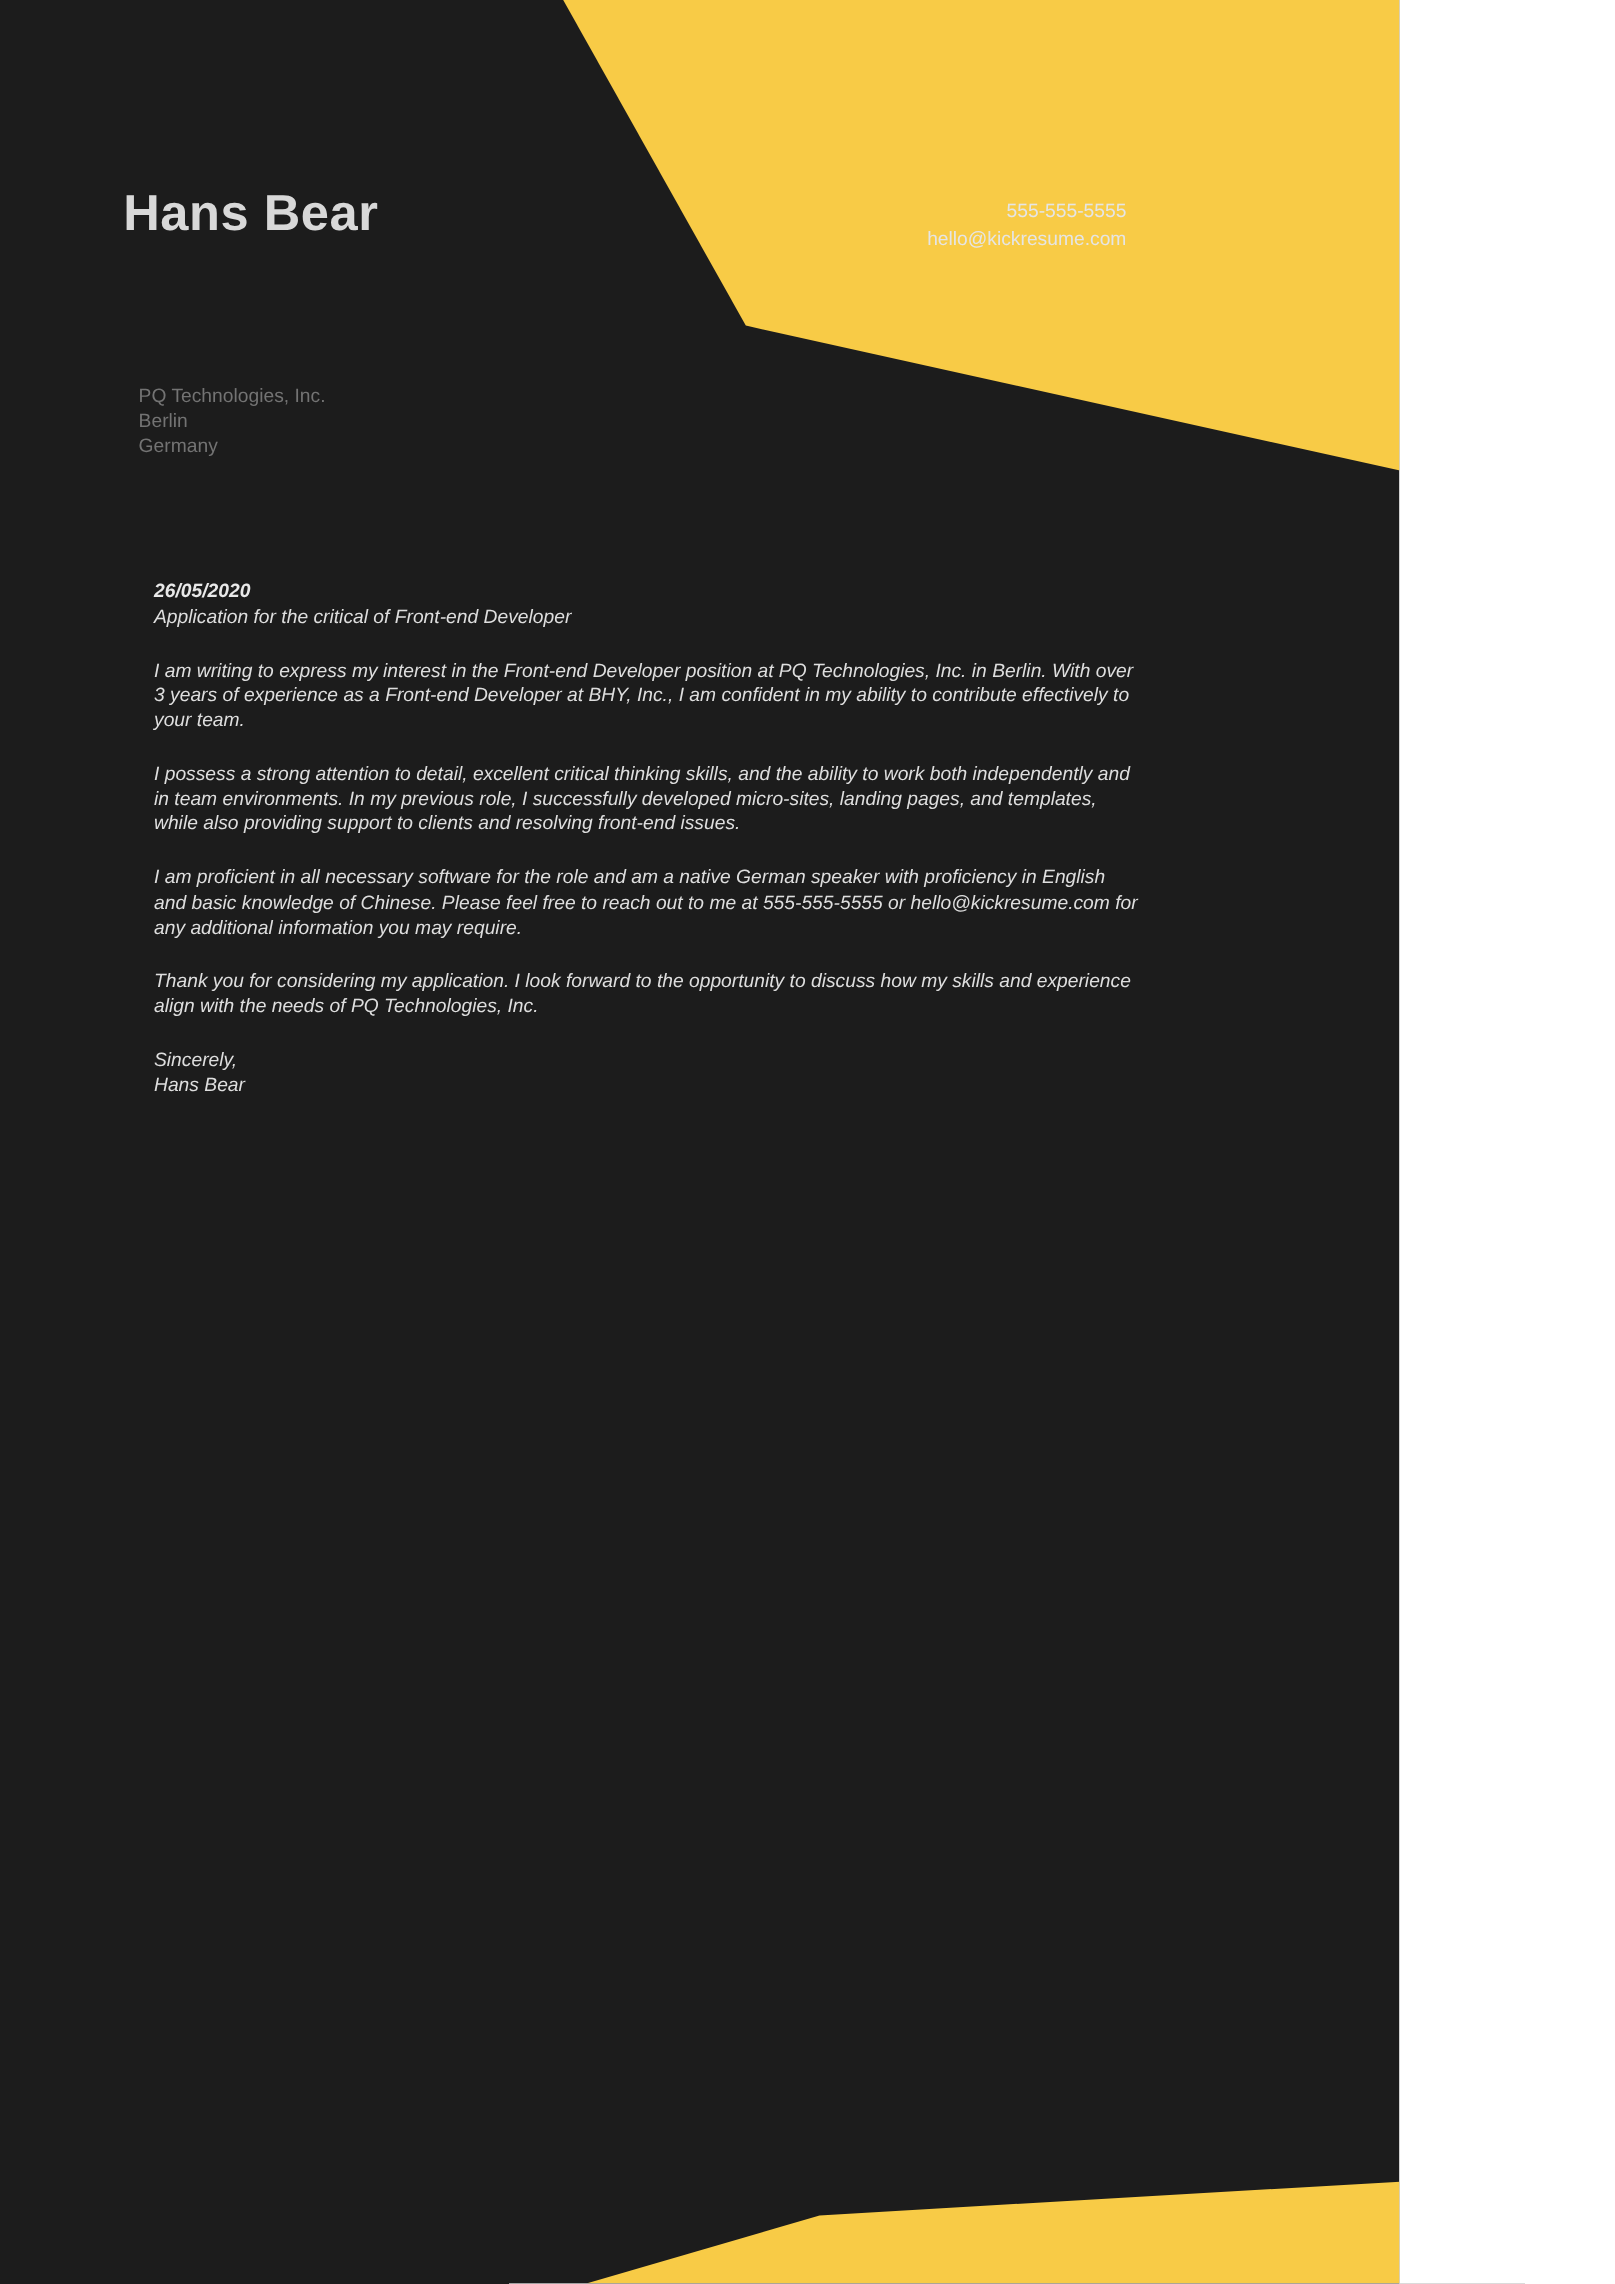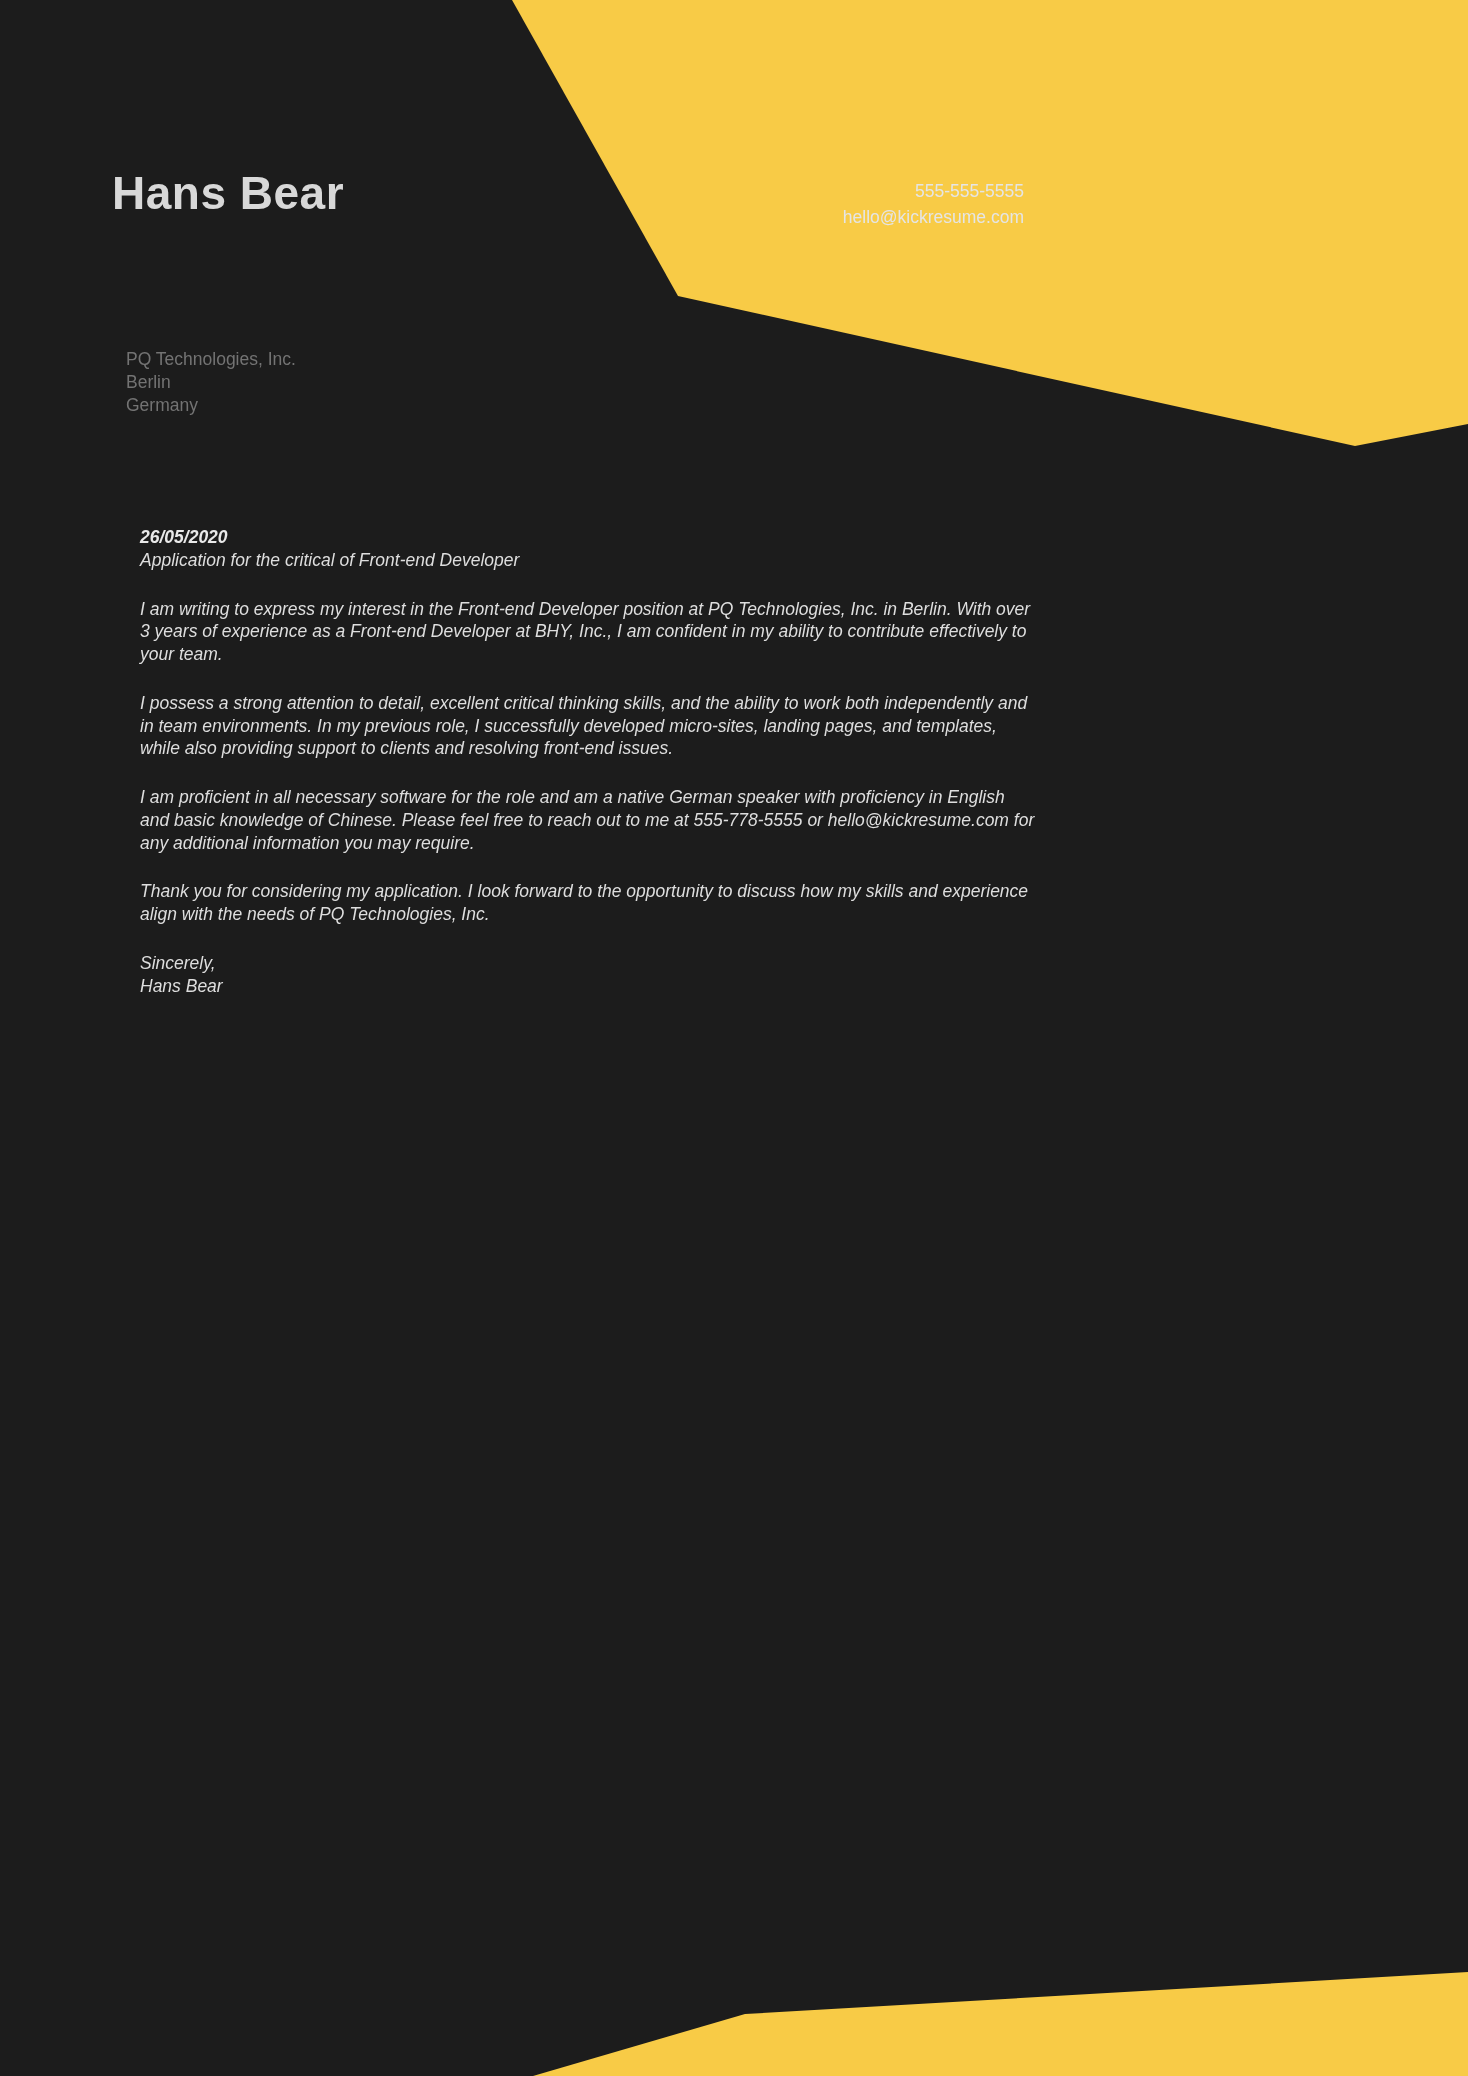--- a/index.html
+++ b/index.html
@@ -5,21 +5,21 @@
   html, body {
     margin: 0;
     padding: 0;
     background: #ffffff;
   }
   body {
     font-family: "Liberation Sans", sans-serif;
   }
   .page {
     position: relative;
-    width: 1468px;
+    width: 1272px;
     height: 2076px;
     background: #1c1c1c;
     overflow: hidden;
   }
   
   .shape-layer {
     position: absolute;
     left: 0;
     top: 0;
     width: 1468px;
@@ -121,21 +121,21 @@
     <div>PQ Technologies, Inc.</div>
     <div>Berlin</div>
     <div>Germany</div>
   </div>
 
   <div class="letter">
     <div class="date">26/05/2020</div>
     <div class="subject">Application for the critical of Front-end Developer</div>
     <p>I am writing to express my interest in the Front-end Developer position at PQ Technologies, Inc. in Berlin. With over 3 years of experience as a Front-end Developer at BHY, Inc., I am confident in my ability to contribute effectively to your team.</p>
     <p>I possess a strong attention to detail, excellent critical thinking skills, and the ability to work both independently and in team environments. In my previous role, I successfully developed micro-sites, landing pages, and templates, while also providing support to clients and resolving front-end issues.</p>
-    <p>I am proficient in all necessary software for the role and am a native German speaker with proficiency in English and basic knowledge of Chinese. Please feel free to reach out to me at 555-778-5555 or hello@kickresume.com for any additional information you may require.</p>
+    <p>I am proficient in all necessary software for the role and am a native German speaker with proficiency in English and basic knowledge of Chinese. Please feel free to reach out to me at 555-555-5555 or hello@kickresume.com for any additional information you may require.</p>
     <p>Thank you for considering my application. I look forward to the opportunity to discuss how my skills and experience align with the needs of PQ Technologies, Inc.</p>
     <div class="signoff">
       <div>Sincerely,</div>
       <div>Hans Bear</div>
     </div>
   </div>
 
 </div>
 
 </body></html>

